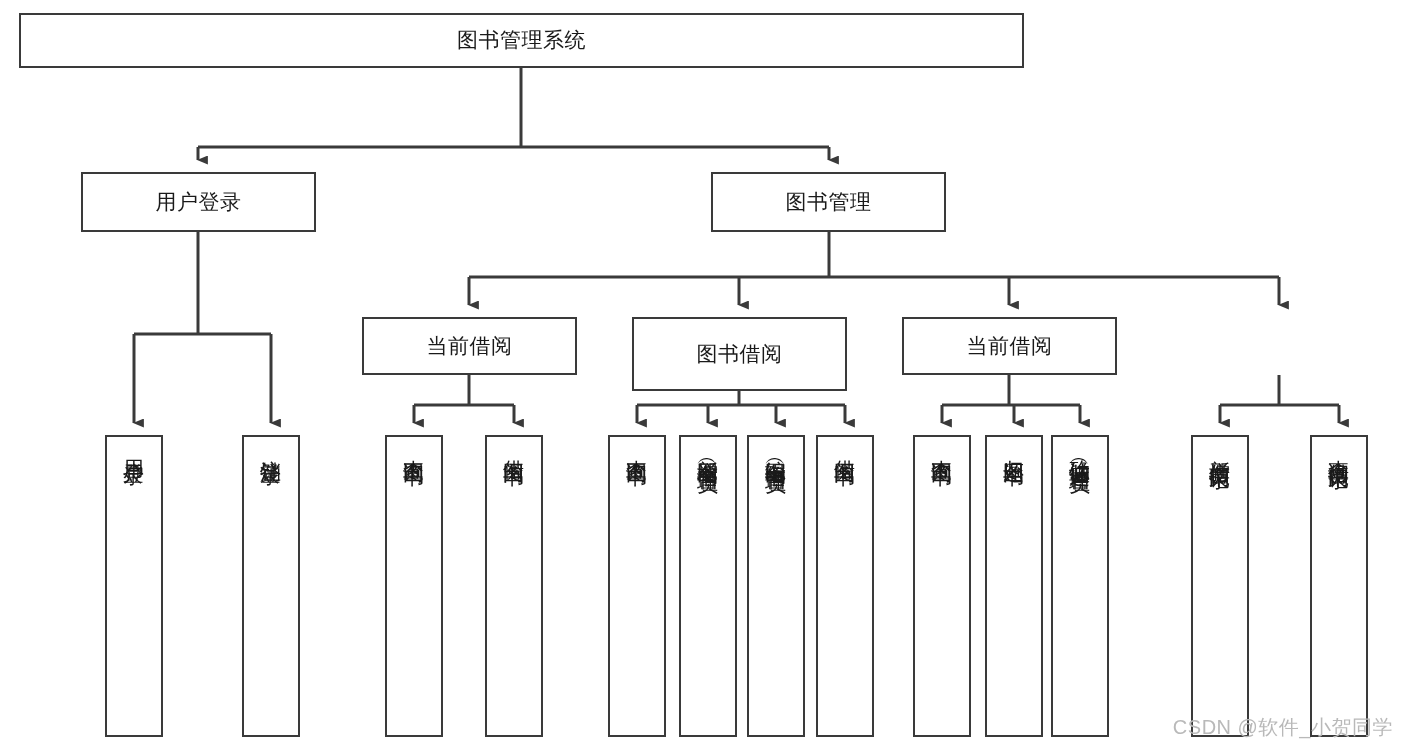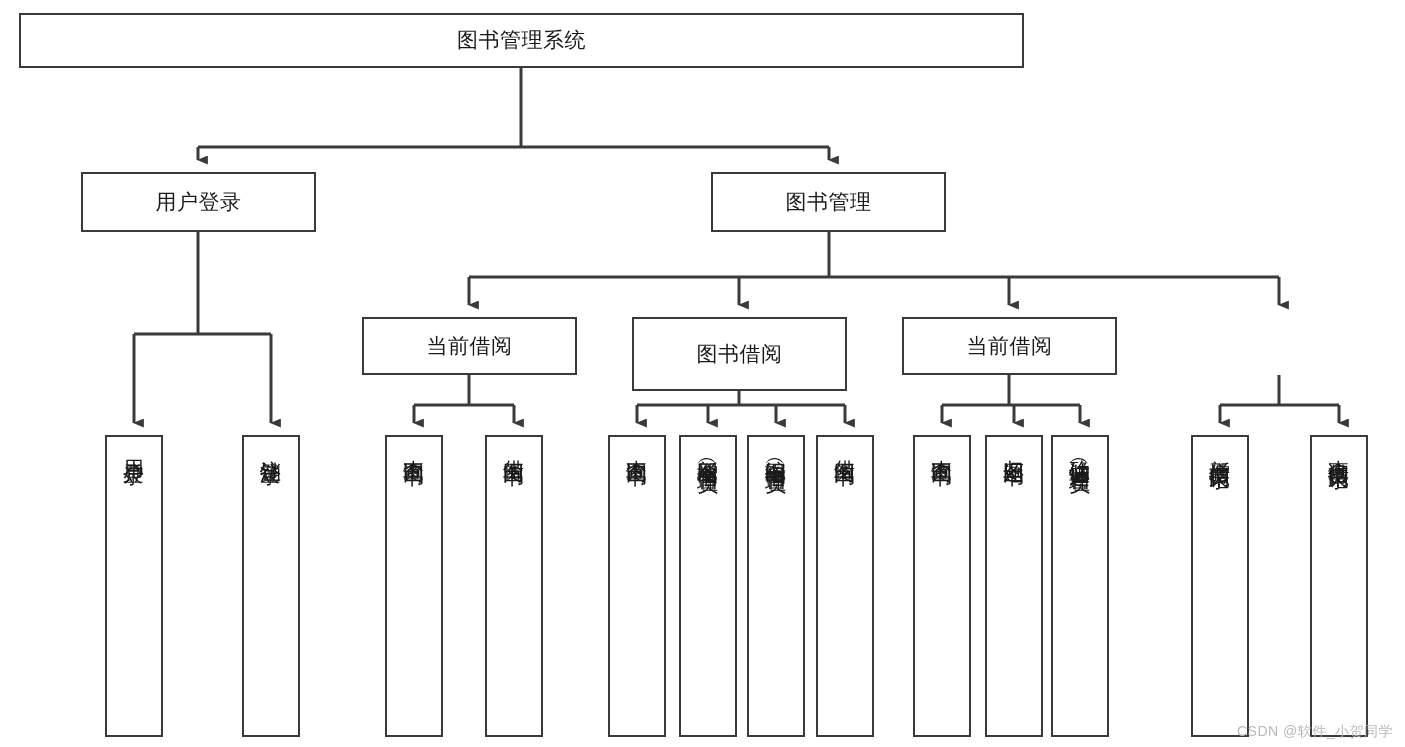--- a/index.html
+++ b/index.html
@@ -57,21 +57,21 @@
     text-orientation: upright;
     font-size: 21px;
     letter-spacing: 2px;
     line-height: 1;
     margin: 0 auto;
   }
   .watermark {
     position: absolute;
     right: 12px;
     bottom: 6px;
-    font-size: 14px;
+    font-size: 20px;
     color: #b9b9b9;
     letter-spacing: 0.5px;
     white-space: nowrap;
     user-select: none;
   }
 </style>
 </head>
 <body>
 
 <div id="canvas">

